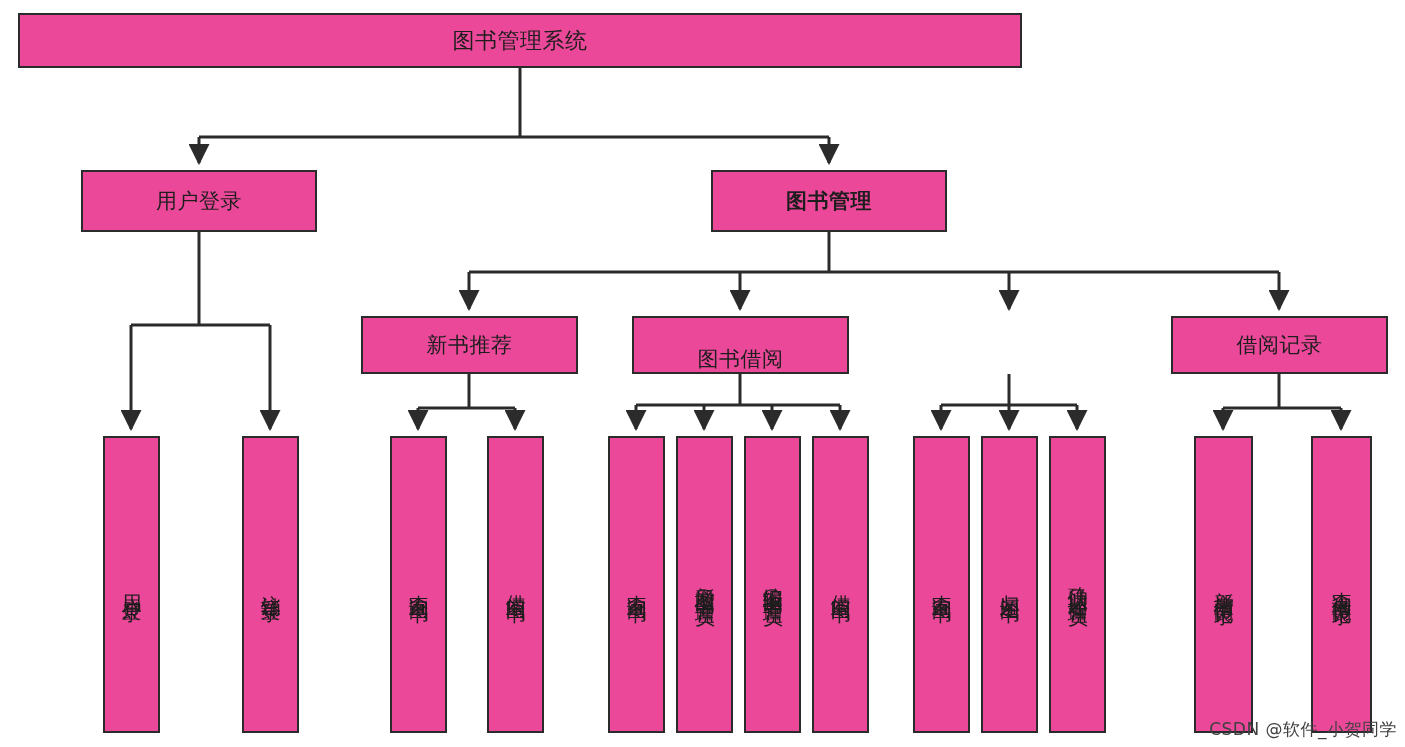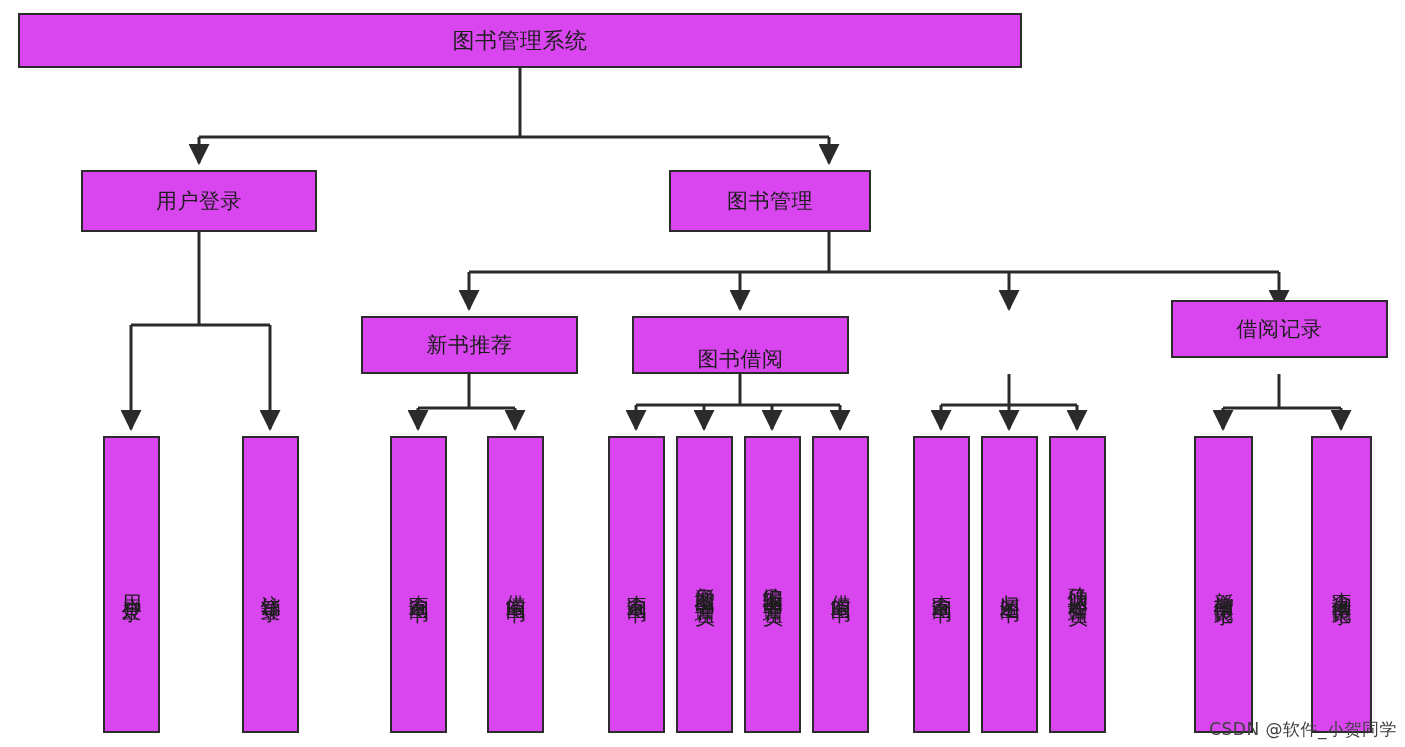--- a/index.html
+++ b/index.html
@@ -22,21 +22,21 @@
     position: absolute;
     left: 0;
     top: 0;
     width: 1405px;
     height: 747px;
   }
   .node-box {
     position: absolute;
     box-sizing: border-box;
     border: 2px solid #2b2b2b;
-    background: #d946ef;
+    background: #ec4899;
     display: flex;
     align-items: center;
     justify-content: center;
     z-index: 2;
   }
   .node-label {
     color: #1d1d1d;
     font-size: 21px;
     line-height: 1.18;
     letter-spacing: 0.5px;
@@ -124,31 +124,31 @@
     </g>
   </svg>
 
   <div class="node-box root" style="left:18px; top:13px; width:1004px; height:55px;">
     <span class="node-label">图书管理系统</span>
   </div>
 
   <div class="node-box level2" style="left:81px; top:170px; width:236px; height:62px;">
     <span class="node-label">用户登录</span>
   </div>
-  <div class="node-box level2" style="left:669px; top:170px; width:202px; height:62px;">
+  <div class="node-box level2" style="left:711px; top:170px; width:236px; height:62px;font-weight:bold;">
     <span class="node-label">图书管理</span>
   </div>
 
   <div class="node-box level3" style="left:361px; top:316px; width:217px; height:58px;">
     <span class="node-label">新书推荐</span>
   </div>
   <div class="node-box level3" style="left:632px; top:316px; width:217px; height:58px;align-items:flex-end;">
     <span class="node-label">图书借阅</span>
   </div>
-  <div class="node-box level3" style="left:1171px; top:300px; width:217px; height:58px;justify-content:center;">
+  <div class="node-box level3" style="left:1171px; top:316px; width:217px; height:58px;justify-content:center;">
     <span class="node-label">借阅记录</span>
   </div>
 
   <div class="node-box vertical" style="left:103px; top:436px; width:57px; height:297px;">
     <span class="node-label">用户登录</span>
   </div>
   <div class="node-box vertical" style="left:242px; top:436px; width:57px; height:297px;">
     <span class="node-label">注销登录</span>
   </div>
 

